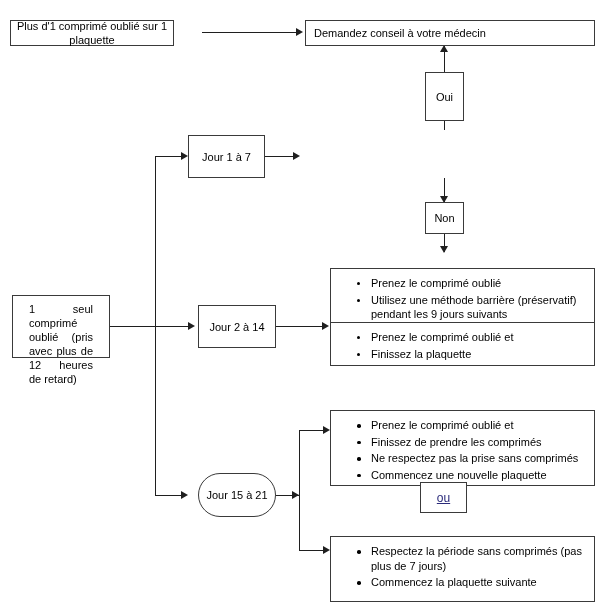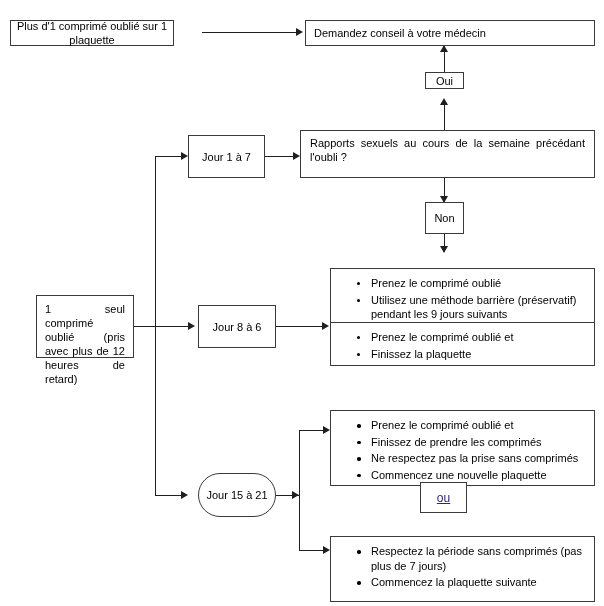--- a/index.html
+++ b/index.html
@@ -36,22 +36,21 @@
   }
   .node.pad {
     padding: 5px 8px;
   }
   .node.justify-text {
     text-align: justify;
     text-align-last: left;
     padding: 5px 9px;
   }
   .node.justify-text.tight {
-    padding: 6px 8px;
-    margin-left: 24px;
+    padding: 6px 16px;
   }
   ul.bullets {
     list-style: none;
     margin: 0;
     padding: 0;
   }
   ul.bullets li {
     position: relative;
     padding-left: 18px;
     margin: 0 0 2px 0;
@@ -164,27 +163,24 @@
   <div class="arrow right" style="left:323px; top:546px;"></div>
 
   <div class="node center" style="left:10px; top:20px; width:164px; height:26px;">
     <span>Plus d'1 comprimé oublié sur 1 plaquette</span>
   </div>
 
   <div class="node pad" style="left:305px; top:20px; width:290px; height:26px; display:flex; align-items:center;">
     <span>Demandez conseil à votre médecin</span>
   </div>
 
-  <div class="node center" style="left:425px; top:72px; width:39px; height:17px;">
+  <div class="node center" style="left:425px; top:72px; width:39px; height:49px;">
     <span>Oui</span>
   </div>
 
-  <div class="node justify-text" style="left:300px; top:130px; width:295px; height:48px;">
-    <span>Rapports sexuels au cours de la semaine précédant l'oubli ?</span>
-  </div>
 
   <div class="node center" style="left:425px; top:202px; width:39px; height:32px;">
     <span>Non</span>
   </div>
 
   <div class="node bullet-box" style="left:330px; top:252px; width:265px; height:66px;">
     <ul class="bullets">
       <li>Prenez le comprimé oublié</li>
       <li>Utilisez une méthode barrière (préservatif) pendant les 9 jours suivants</li>
       <li>Finissez la plaquette</li>
@@ -193,21 +189,21 @@
 
   <div class="node justify-text tight" style="left:12px; top:295px; width:98px; height:63px;">
     <span>1 seul comprimé oublié (pris avec plus de 12 heures de retard)</span>
   </div>
 
   <div class="node center" style="left:188px; top:135px; width:77px; height:43px;">
     <span>Jour 1 à 7</span>
   </div>
 
   <div class="node center" style="left:198px; top:305px; width:78px; height:43px;">
-    <span>Jour 8 à 6</span>
+    <span>Jour 2 à 14</span>
   </div>
 
   <div class="node center" style="left:198px; top:473px; width:78px; height:44px;border-radius:22px;">
     <span>Jour 15 à 21</span>
   </div>
 
   <div class="node bullet-box" style="left:330px; top:306px; width:265px; height:44px;">
     <ul class="bullets">
       <li>Prenez le comprimé oublié et</li>
       <li>Finissez la plaquette</li>

